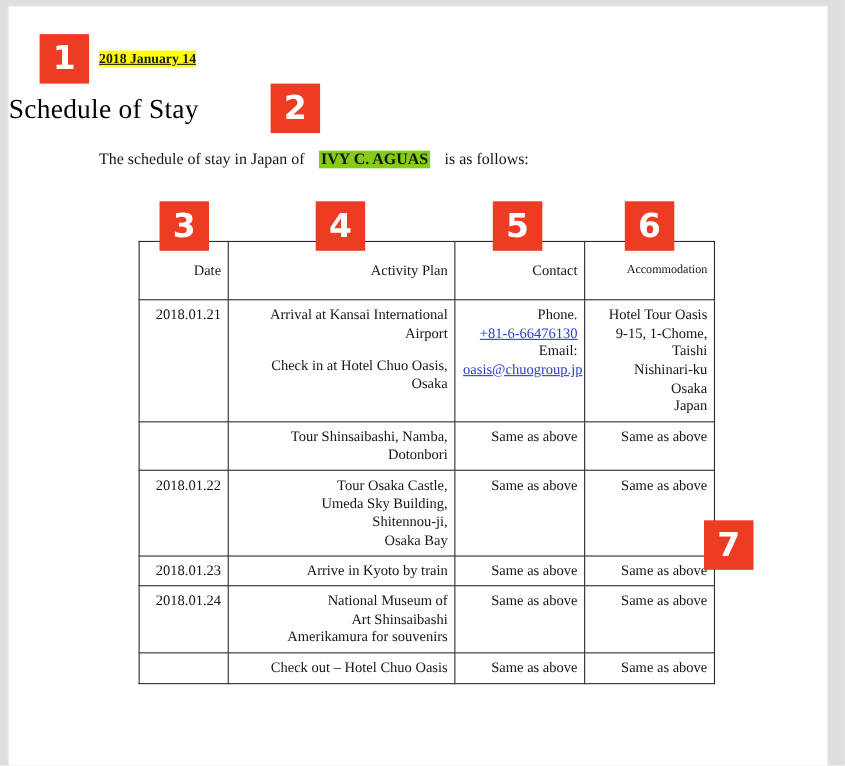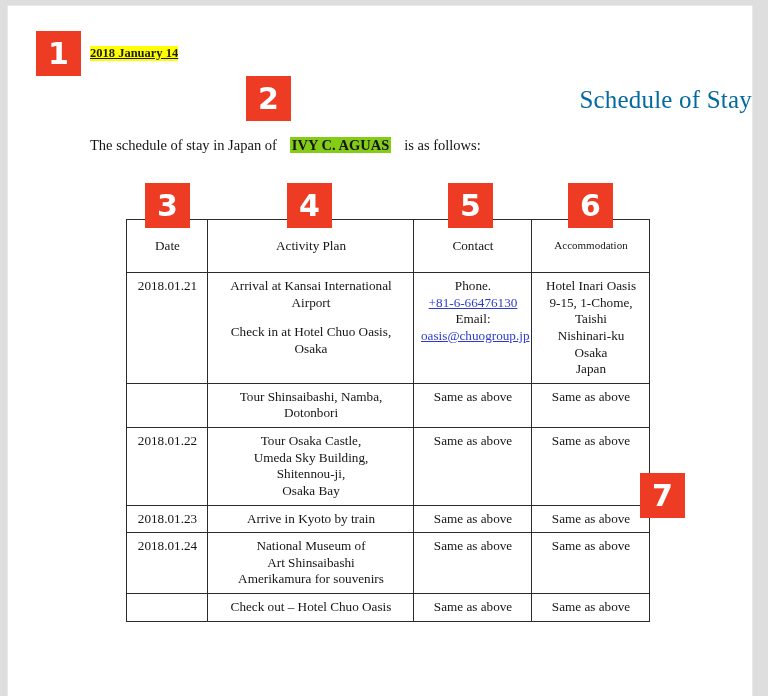--- a/index.html
+++ b/index.html
@@ -45,23 +45,23 @@
     text-decoration: underline;
     letter-spacing: 0px;
     white-space: nowrap;
   }
 
   .doc-title {
     position: absolute;
     left: 0;
     top: 80px;
     width: 744px;
-    text-align: right;
+    text-align: left;
     font-size: 25px;
-    color: #0369a1;
+    color: #000000;
     letter-spacing: 0.2px;
   }
 
   .intro-line {
     position: absolute;
     left: 82px;
     top: 131px;
     font-size: 14.5px;
     color: #141414;
     white-space: nowrap;
@@ -81,21 +81,21 @@
     width: 523px;
     border-collapse: collapse;
     table-layout: fixed;
     font-size: 13.2px;
     color: #151515;
   }
   #sched-table td, #sched-table th {
     border: 1.1px solid #2b2b2b;
     vertical-align: top;
     padding: 5px 6px 5px 7px;
-    text-align: center;
+    text-align: right;
     font-weight: normal;
     line-height: 1.26;
   }
   #sched-table thead td {
     height: 52px;
     vertical-align: middle;
     padding-top: 0;
     padding-bottom: 0;
   }
   .col-date   { width: 81px; }
@@ -174,21 +174,21 @@
               <span class="cell-line">Check in at Hotel Chuo Oasis,</span>
               <span class="cell-line">Osaka</span>
             </td>
             <td>
               <span class="cell-line">Phone.</span>
               <span class="cell-line"><a class="doc-link" href="#"> +81-6-66476130</a></span>
               <span class="cell-line">Email:</span>
               <span class="cell-line"><a class="doc-link" href="#">oasis@chuogroup.jp</a></span>
             </td>
             <td>
-              <span class="cell-line">Hotel Inari Oasis</span>
+              <span class="cell-line">Hotel Tour Oasis</span>
               <span class="cell-line">9-15, 1-Chome,</span>
               <span class="cell-line">Taishi</span>
               <span class="cell-line">Nishinari-ku</span>
               <span class="cell-line">Osaka</span>
               <span class="cell-line">Japan</span>
             </td>
           </tr>
           <tr>
             <td></td>
             <td>

